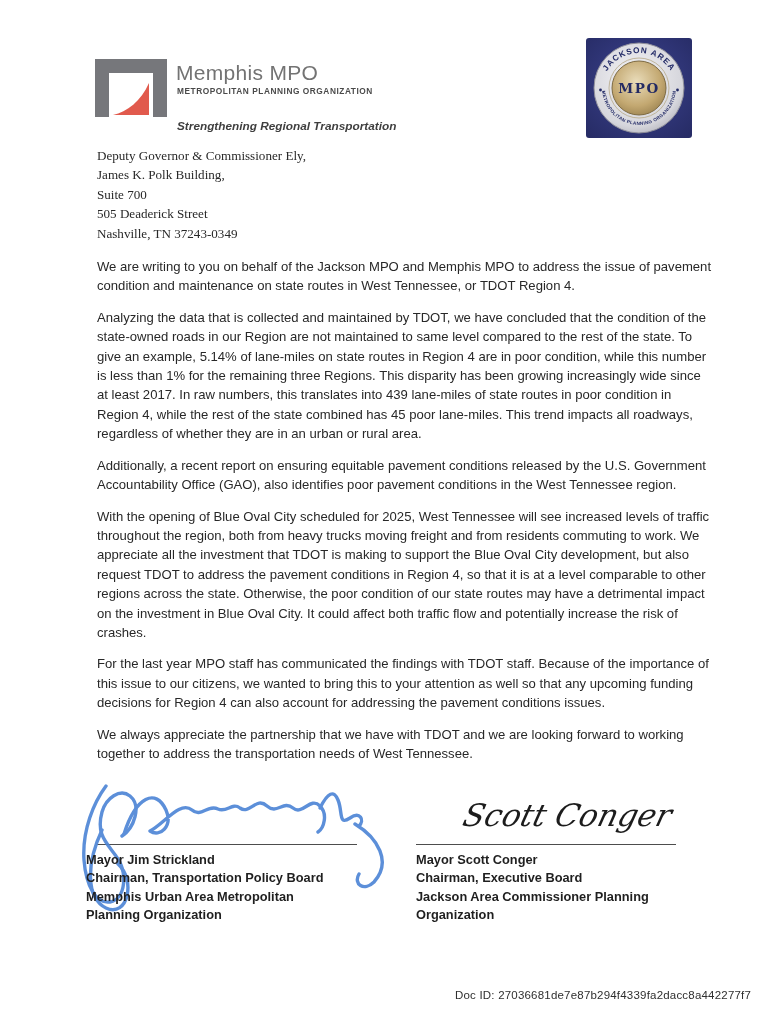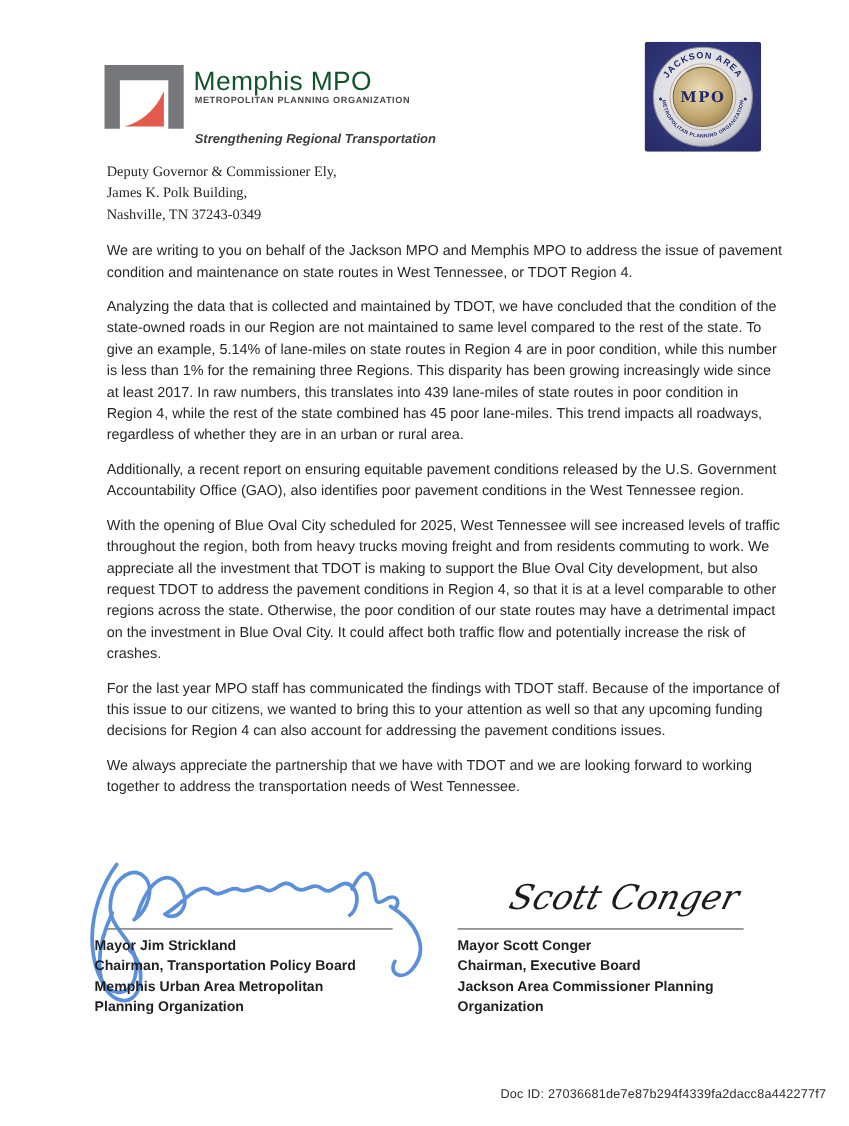--- a/index.html
+++ b/index.html
@@ -2,21 +2,21 @@
 <html><head>
 <meta charset="utf-8">
 <style>
   html,body{margin:0;padding:0;}
   body{
     width:772px;height:1024px;background:#ffffff;position:relative;overflow:hidden;
     font-family:"Liberation Sans",sans-serif;color:#2a2a2a;
   }
   
   .logo-svg{position:absolute;left:93px;top:57px;width:76px;height:66px;}
-  .org-name{position:absolute;left:176px;top:61px;font-size:24px;color:#14532d;letter-spacing:.3px;}
+  .org-name{position:absolute;left:176px;top:61px;font-size:21px;color:#737373;letter-spacing:.3px;}
   .org-subtitle{position:absolute;left:177px;top:86px;font-size:8.3px;font-weight:bold;color:#4a4a4a;letter-spacing:.55px;}
   .tagline{position:absolute;left:177px;top:119px;font-size:11.8px;font-weight:bold;font-style:italic;color:#3f3f3f;text-align:center;}
   .seal-svg{position:absolute;left:586px;top:38px;width:106px;height:100px;}
   
   .letter{position:absolute;left:97px;top:146px;width:618px;font-size:13.1px;line-height:19.4px;color:#282828;}
   .date-line{margin:0 0 19px 0;}
   .addr{margin:0 0 14px 0;font-family:Liberation Serif, serif;}
   .addr div{white-space:nowrap;}
   .letter p{margin:0 0 12px 0;}
   
@@ -74,20 +74,22 @@
   </text>
   <circle cx="14.5" cy="52" r="1.4" fill="#222a66"></circle>
   <circle cx="91.5" cy="52" r="1.4" fill="#222a66"></circle>
   <text x="53" y="55" text-anchor="middle" font-family="DejaVu Serif, serif" font-weight="bold" font-size="13.5" letter-spacing="1.5" fill="#232a63">MPO</text>
 </svg>
 
 <div class="letter">
   <div class="addr">
     <div>Deputy Governor &amp; Commissioner Ely,</div>
     <div>James K. Polk Building,</div>
+    <div>Suite 700</div>
+    <div>505 Deaderick Street</div>
     <div>Nashville, TN 37243-0349</div>
   </div>
   <p>We are writing to you on behalf of the Jackson MPO and Memphis MPO to address the issue of pavement condition and maintenance on state routes in West Tennessee, or TDOT Region 4.</p>
   <p>Analyzing the data that is collected and maintained by TDOT, we have concluded that the condition of the state-owned roads in our Region are not maintained to same level compared to the rest of the state. To give an example, 5.14% of lane-miles on state routes in Region 4 are in poor condition, while this number is less than 1% for the remaining three Regions. This disparity has been growing increasingly wide since at least 2017. In raw numbers, this translates into 439 lane-miles of state routes in poor condition in Region 4, while the rest of the state combined has 45 poor lane-miles. This trend impacts all roadways, regardless of whether they are in an urban or rural area.</p>
   <p>Additionally, a recent report on ensuring equitable pavement conditions released by the U.S. Government Accountability Office (GAO), also identifies poor pavement conditions in the West Tennessee region.</p>
   <p>With the opening of Blue Oval City scheduled for 2025, West Tennessee will see increased levels of traffic throughout the region, both from heavy trucks moving freight and from residents commuting to work. We appreciate all the investment that TDOT is making to support the Blue Oval City development, but also request TDOT to address the pavement conditions in Region 4, so that it is at a level comparable to other regions across the state. Otherwise, the poor condition of our state routes may have a detrimental impact on the investment in Blue Oval City. It could affect both traffic flow and potentially increase the risk of crashes.</p>
   <p>For the last year MPO staff has communicated the findings with TDOT staff. Because of the importance of this issue to our citizens, we wanted to bring this to your attention as well so that any upcoming funding decisions for Region 4 can also account for addressing the pavement conditions issues.</p>
   <p>We always appreciate the partnership that we have with TDOT and we are looking forward to working together to address the transportation needs of West Tennessee.</p>
 </div>
 

